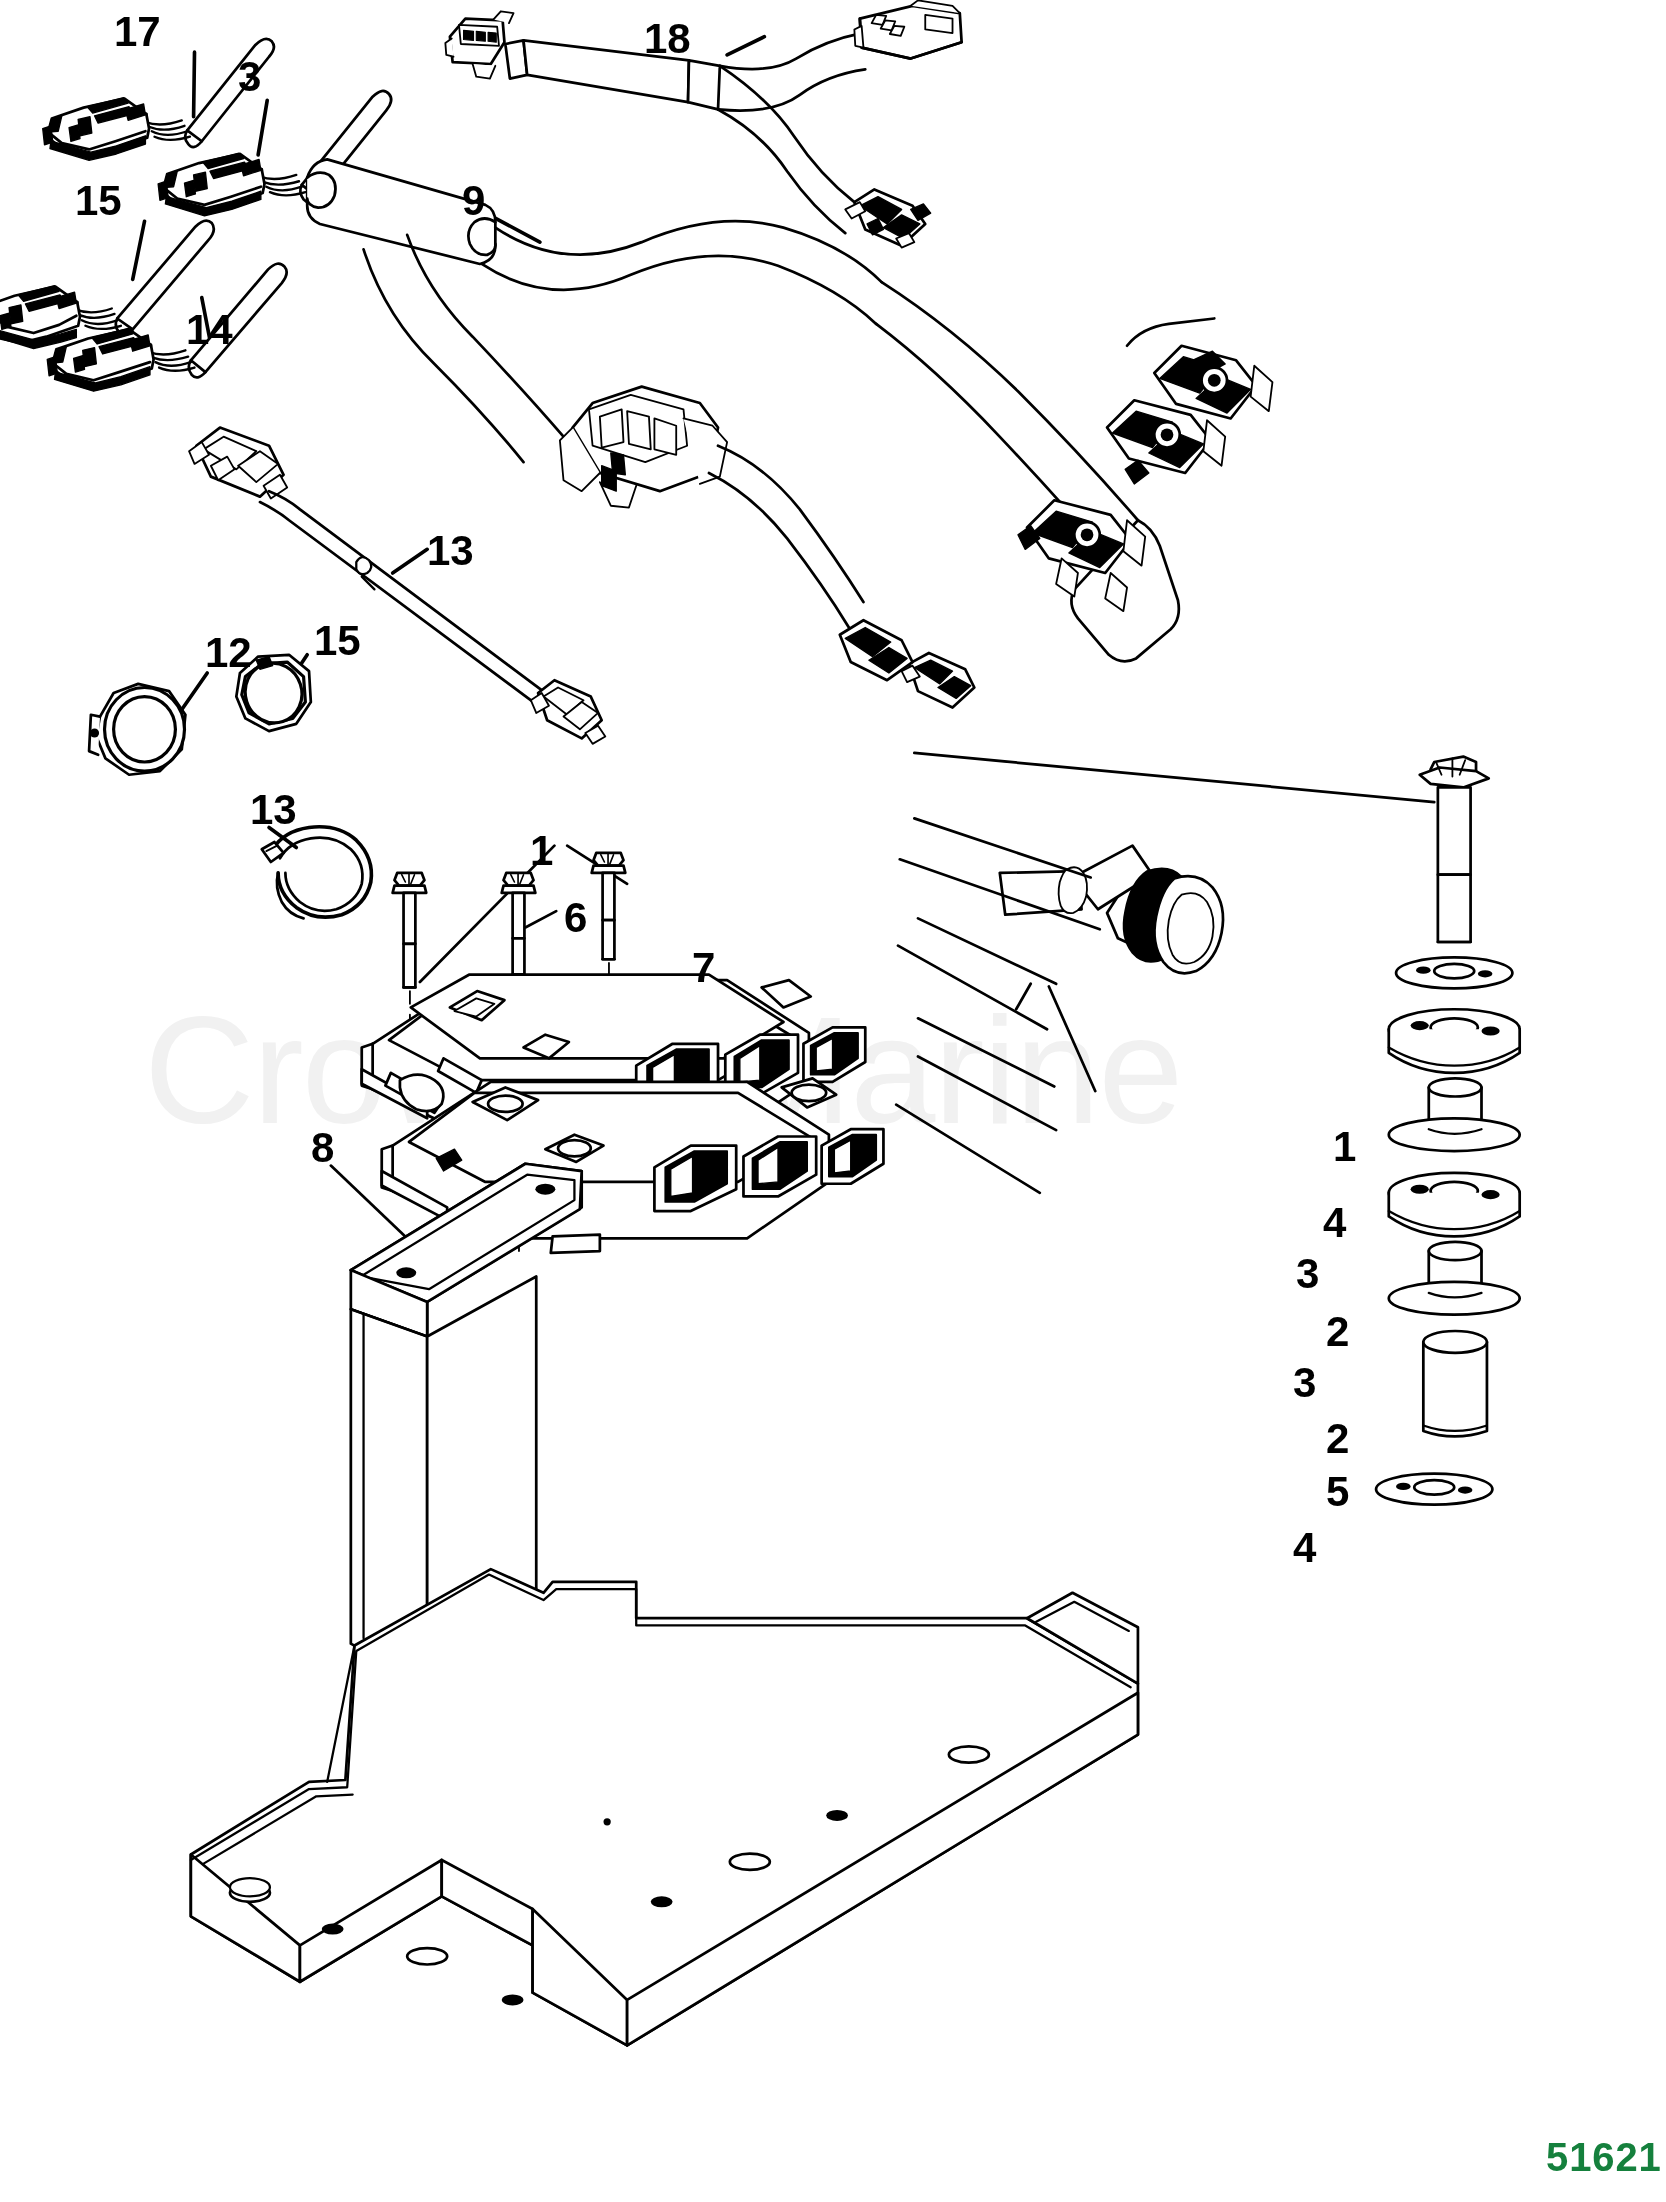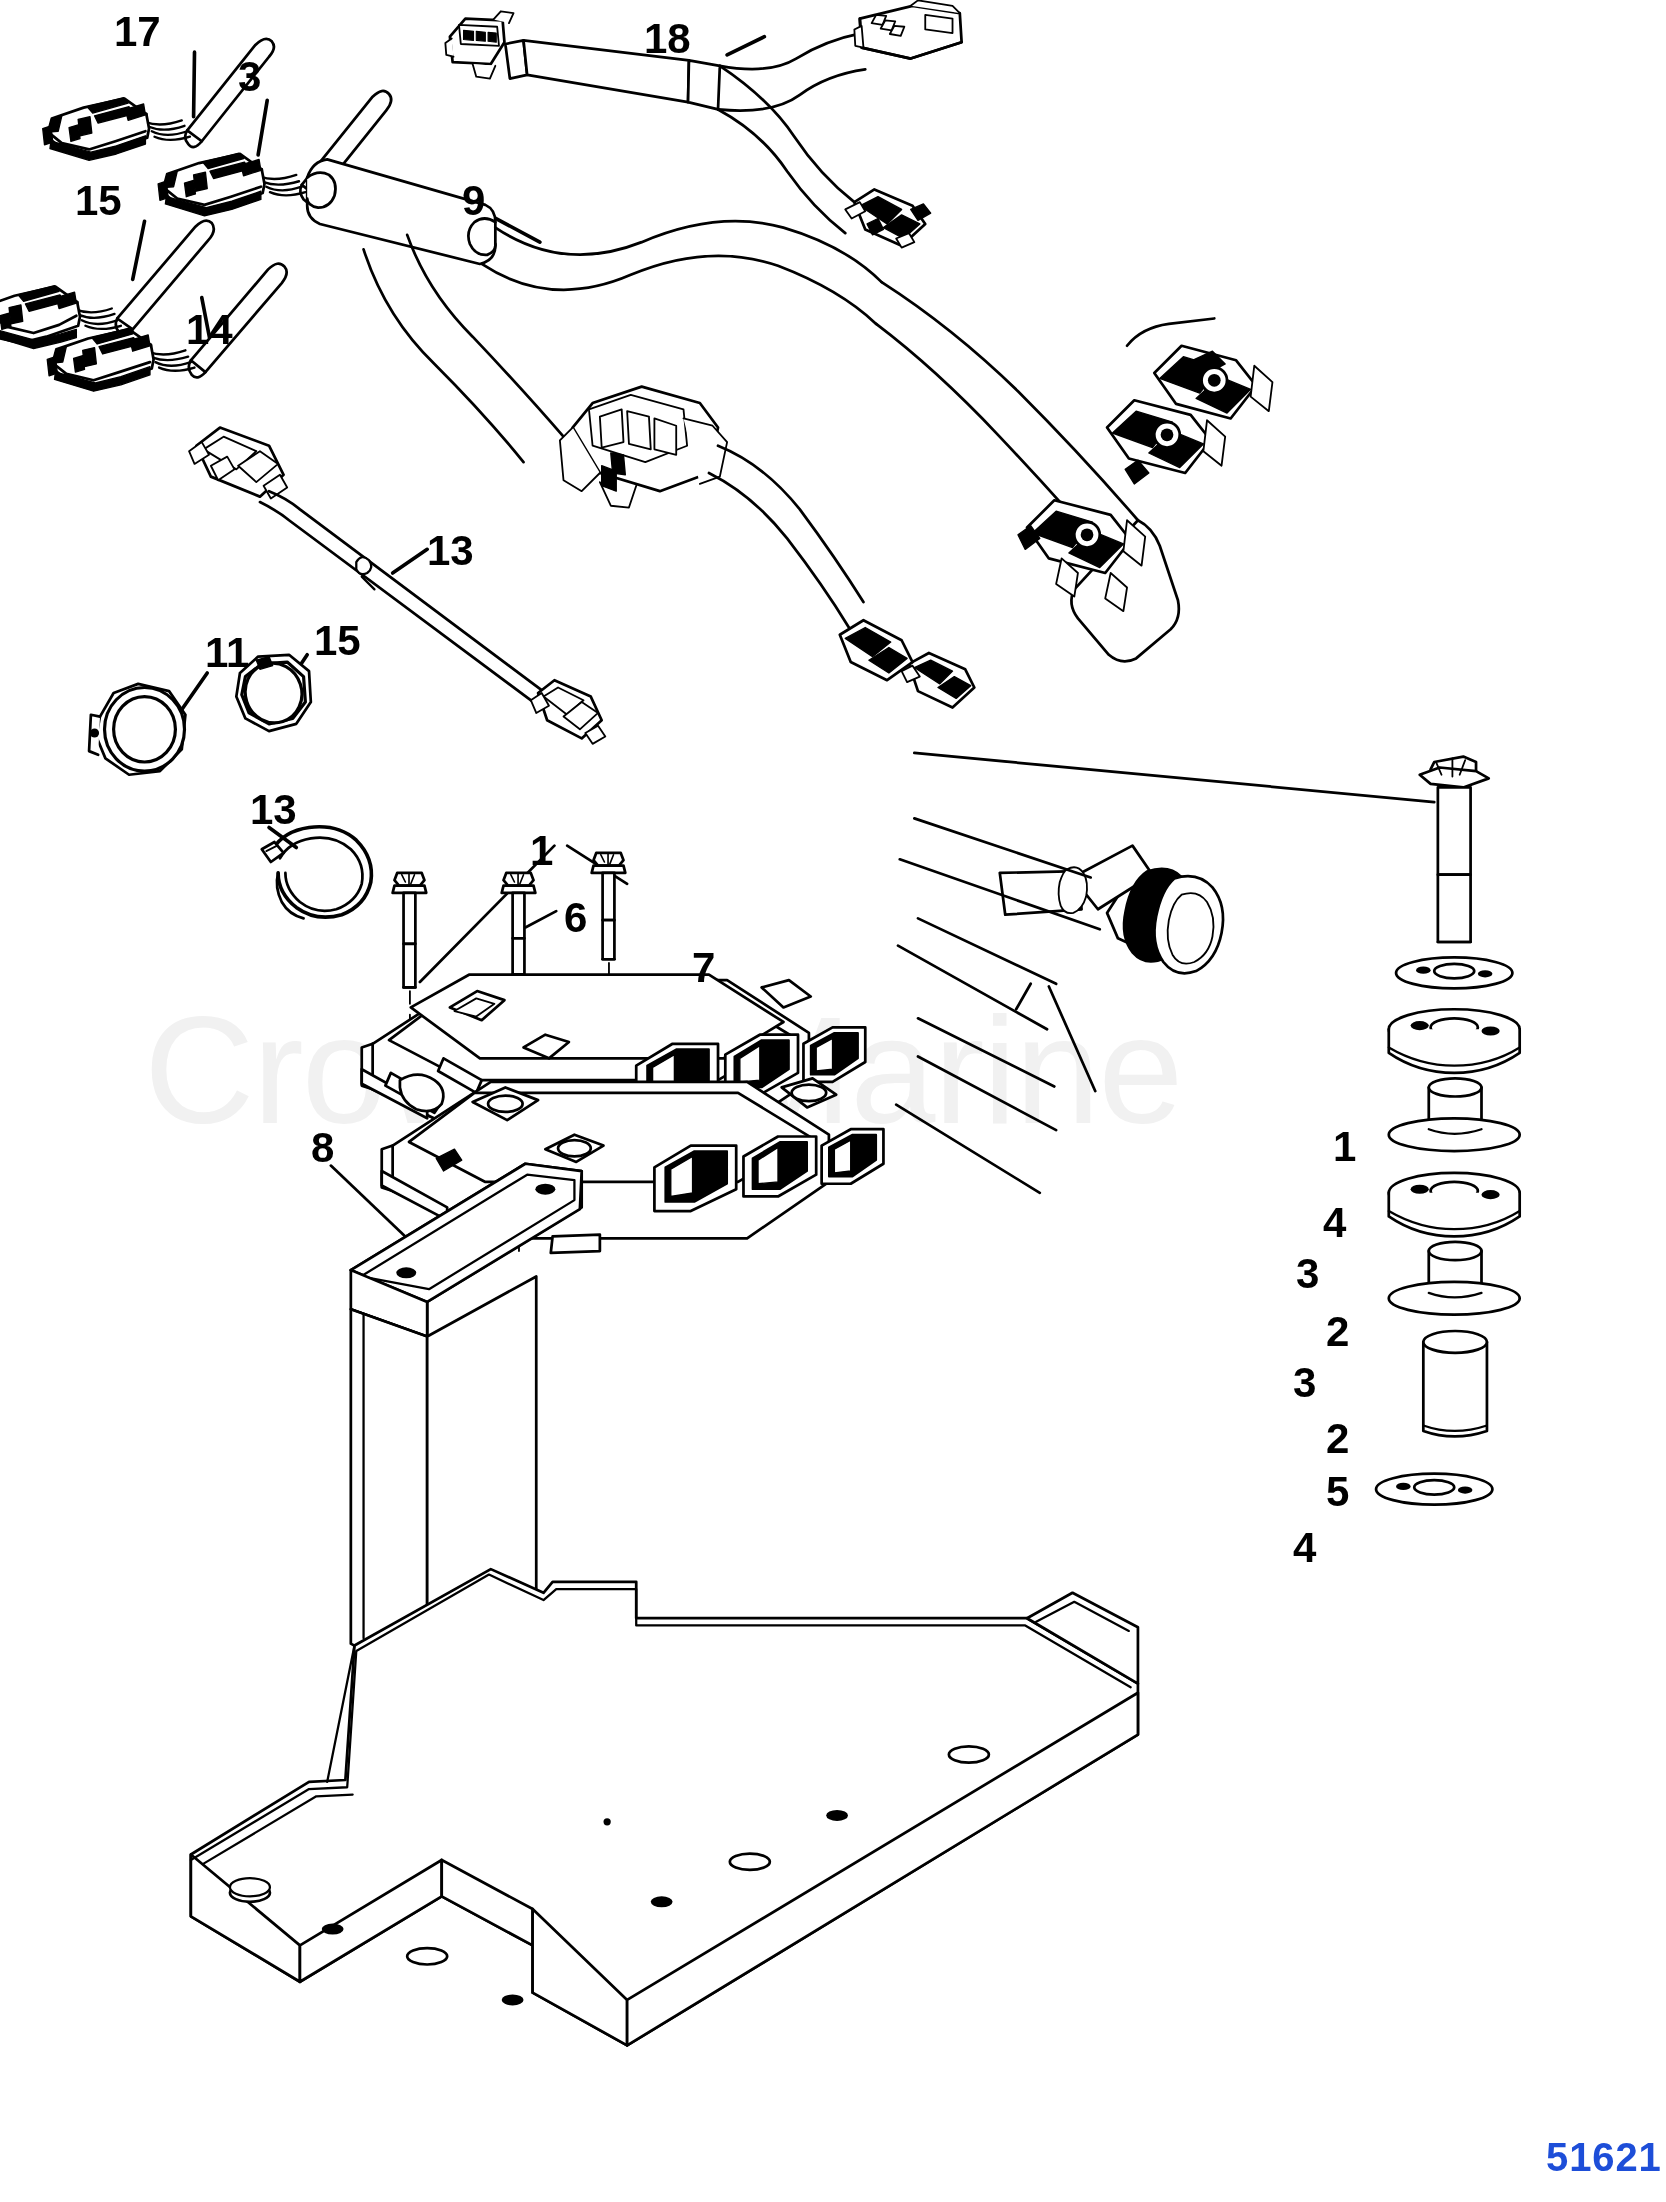--- a/index.html
+++ b/index.html
@@ -4,21 +4,21 @@
 <title>Parts Diagram</title>
 <style>
   html,body{margin:0;padding:0;background:#ffffff;}
   body{font-family:"Liberation Sans",sans-serif;}
   #page{position:relative;width:1666px;height:2203px;background:#fff;overflow:hidden;}
   #artboard{position:absolute;left:0;top:0;width:1666px;height:2203px;}
   .callout{position:absolute;font-family:"Liberation Sans",sans-serif;font-weight:bold;font-size:42px;color:#000;line-height:1;white-space:nowrap;user-select:none;}
   .wm{position:absolute;font-family:"Liberation Sans",sans-serif;font-weight:400;color:#f1f1f1;white-space:nowrap;user-select:none;letter-spacing:-1.8px;}
   #watermark-crowley{left:144px;top:982px;font-size:153px;}
   #site-url{position:absolute;left:913px;top:2080px;font-size:64px;color:#3c3c3c;font-family:"Liberation Sans",sans-serif;letter-spacing:-1.8px;white-space:nowrap;}
-  #diagram-number{position:absolute;left:1546px;top:2135px;font-size:40px;font-weight:bold;color:#1d4ed8;font-family:"Liberation Sans",sans-serif;letter-spacing:0.9px;}
+  #diagram-number{position:absolute;left:1546px;top:2135px;font-size:40px;font-weight:bold;color:#15803d;font-family:"Liberation Sans",sans-serif;letter-spacing:0.9px;}
 </style>
 </head>
 <body>
 
 <div id="page">
 
   <div class="wm" id="watermark-crowley">Crowley Marine</div>
 
   <svg id="artboard" viewBox="0 0 1833 2423" xmlns="http://www.w3.org/2000/svg" fill="none" stroke="#000" stroke-width="3" stroke-linecap="round" stroke-linejoin="round">
 
@@ -502,21 +502,21 @@
 
   </svg>
 
   <div class="callout" style="left:114px;top:11px">17</div>
   <div class="callout" style="left:238px;top:56px">3</div>
   <div class="callout" style="left:644px;top:18px">18</div>
   <div class="callout" style="left:75px;top:180px">15</div>
   <div class="callout" style="left:462px;top:180px">9</div>
   <div class="callout" style="left:186px;top:309px">14</div>
   <div class="callout" style="left:427px;top:530px">13</div>
-  <div class="callout" style="left:205px;top:632px">11</div>
+  <div class="callout" style="left:205px;top:632px">12</div>
   <div class="callout" style="left:314px;top:620px">15</div>
 
   <div class="callout" style="left:1333px;top:1126px">1</div>
   <div class="callout" style="left:1323px;top:1202px">4</div>
   <div class="callout" style="left:1296px;top:1253px">3</div>
   <div class="callout" style="left:1326px;top:1311px">2</div>
   <div class="callout" style="left:1293px;top:1362px">3</div>
   <div class="callout" style="left:1326px;top:1418px">2</div>
   <div class="callout" style="left:1326px;top:1471px">5</div>
   <div class="callout" style="left:1293px;top:1527px">4</div>

